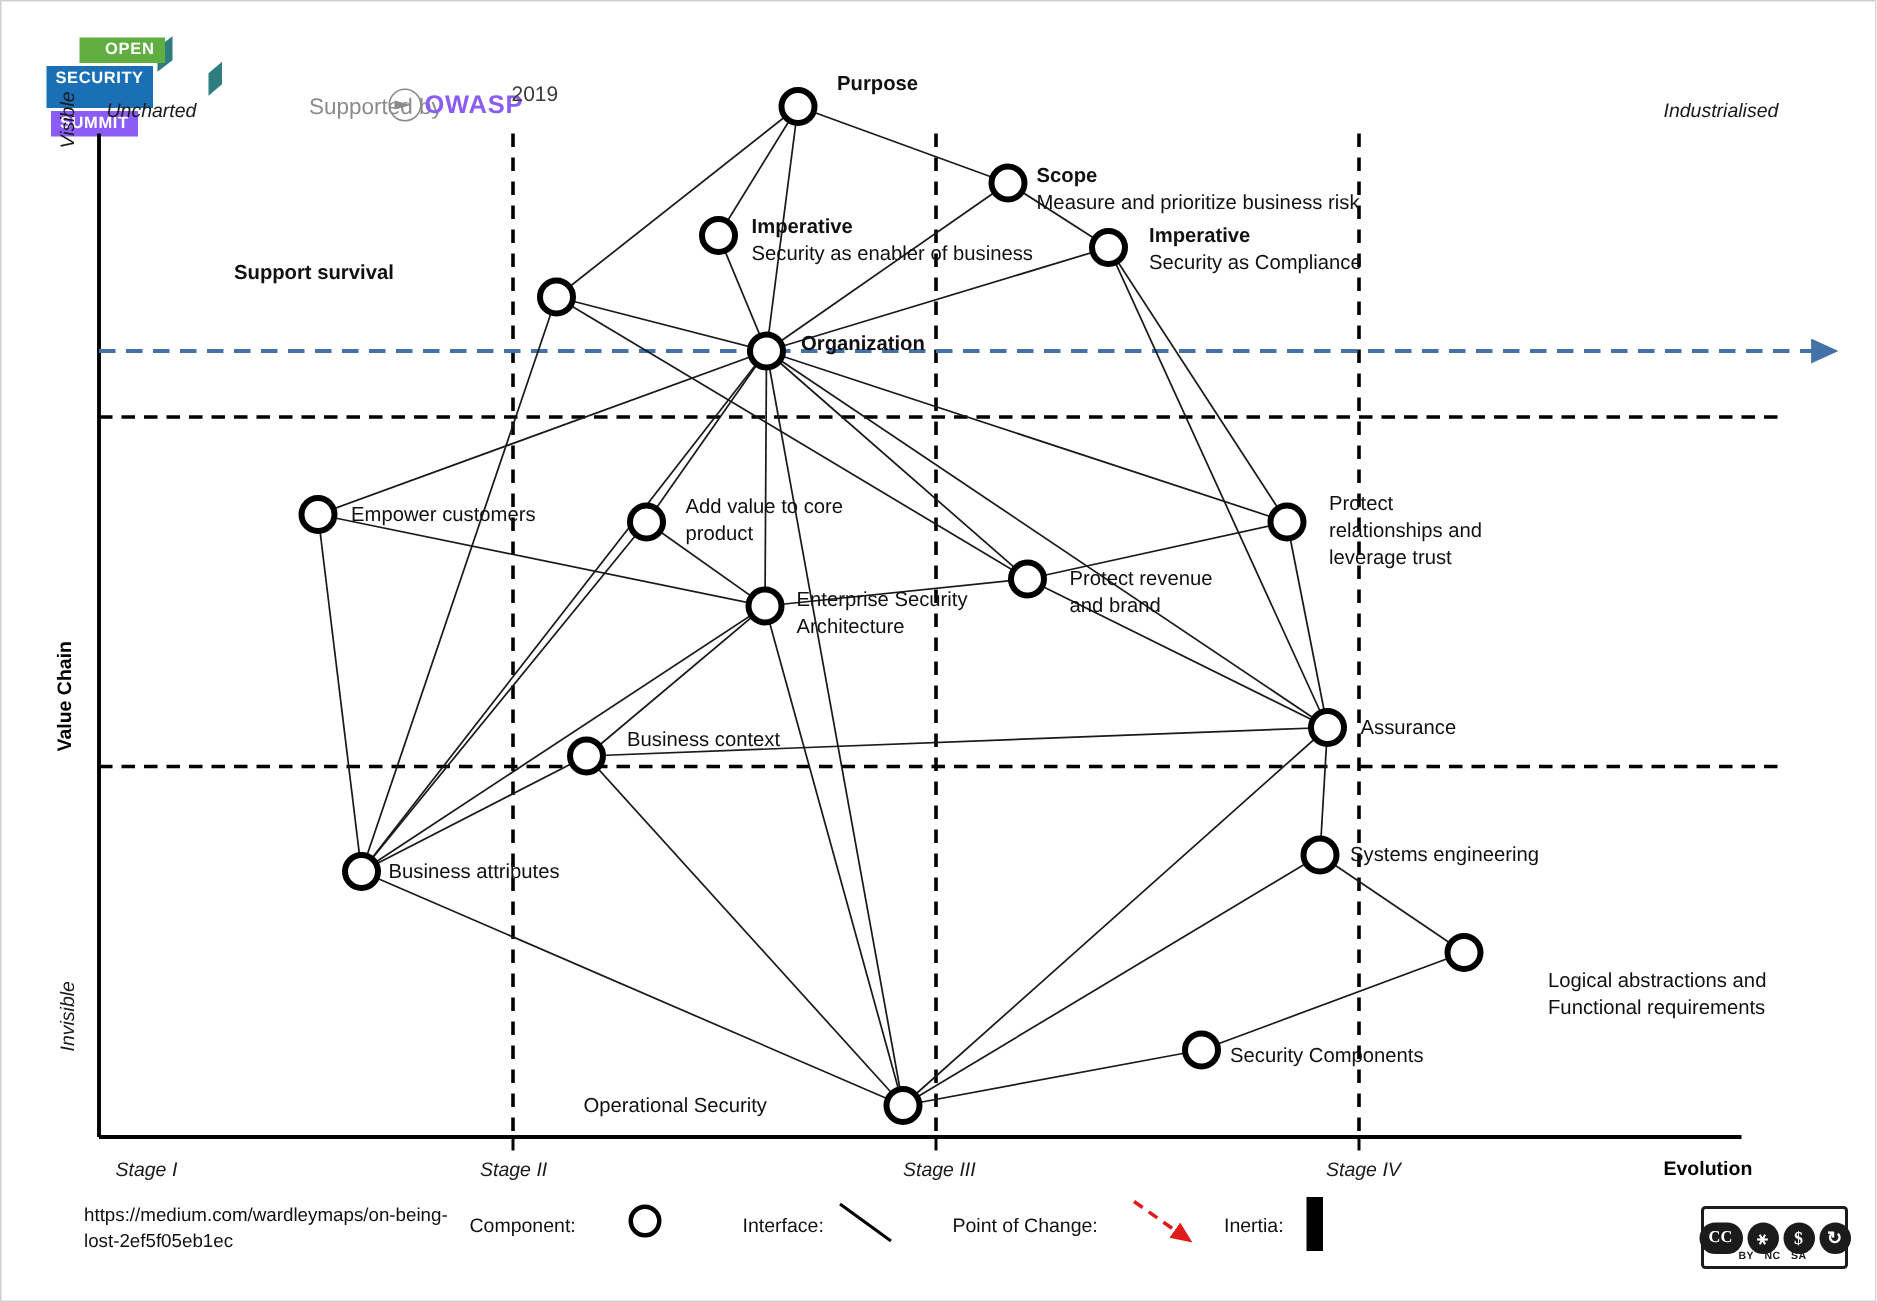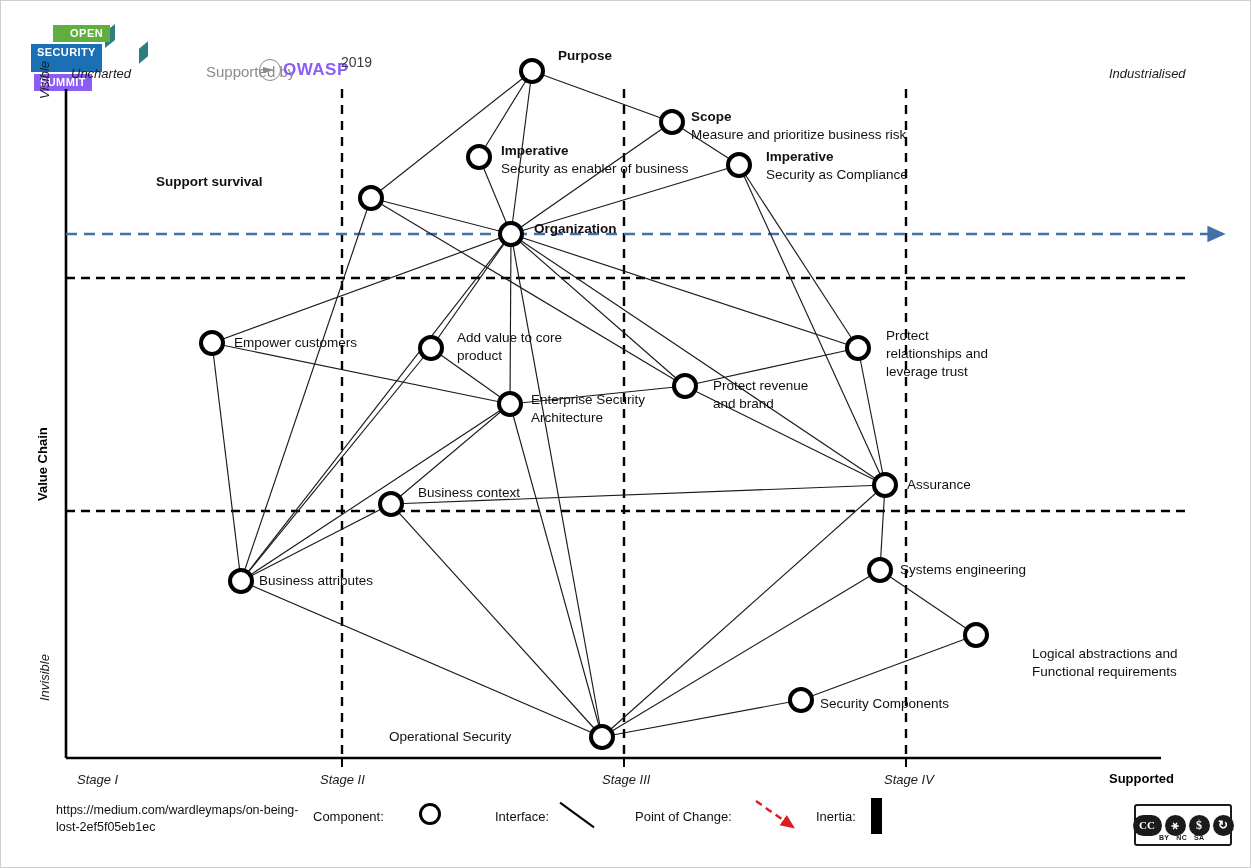--- a/index.html
+++ b/index.html
@@ -238,21 +238,21 @@
       <span class="owasp-text">OWASP</span>
     </div>
     <div class="year">2019</div>
   </div>
 
   <div class="ax-italic lab-uncharted">Uncharted</div>
   <div class="ax-italic lab-industrialised">Industrialised</div>
   <div class="ax-italic lab-visible">Visible</div>
   <div class="ax-italic lab-invisible">Invisible</div>
   <div class="lab-valuechain">Value Chain</div>
-  <div class="lab-evolution">Supported</div>
+  <div class="lab-evolution">Evolution</div>
 
   <svg id="map-svg" viewBox="0 0 1251 868">
     <defs>
       <marker id="blue-arrow" markerWidth="9" markerHeight="9" refX="6" refY="3.2" orient="auto" markerUnits="strokeWidth">
         <path d="M0,0 L7,3.2 L0,6.4 z" fill="#4472a8"></path>
       </marker>
       <marker id="red-arrow" markerWidth="7" markerHeight="7" refX="5" refY="2.6" orient="auto" markerUnits="strokeWidth">
         <path d="M0,0 L6,2.6 L0,5.2 z" fill="#e01b1b"></path>
       </marker>
     </defs>

